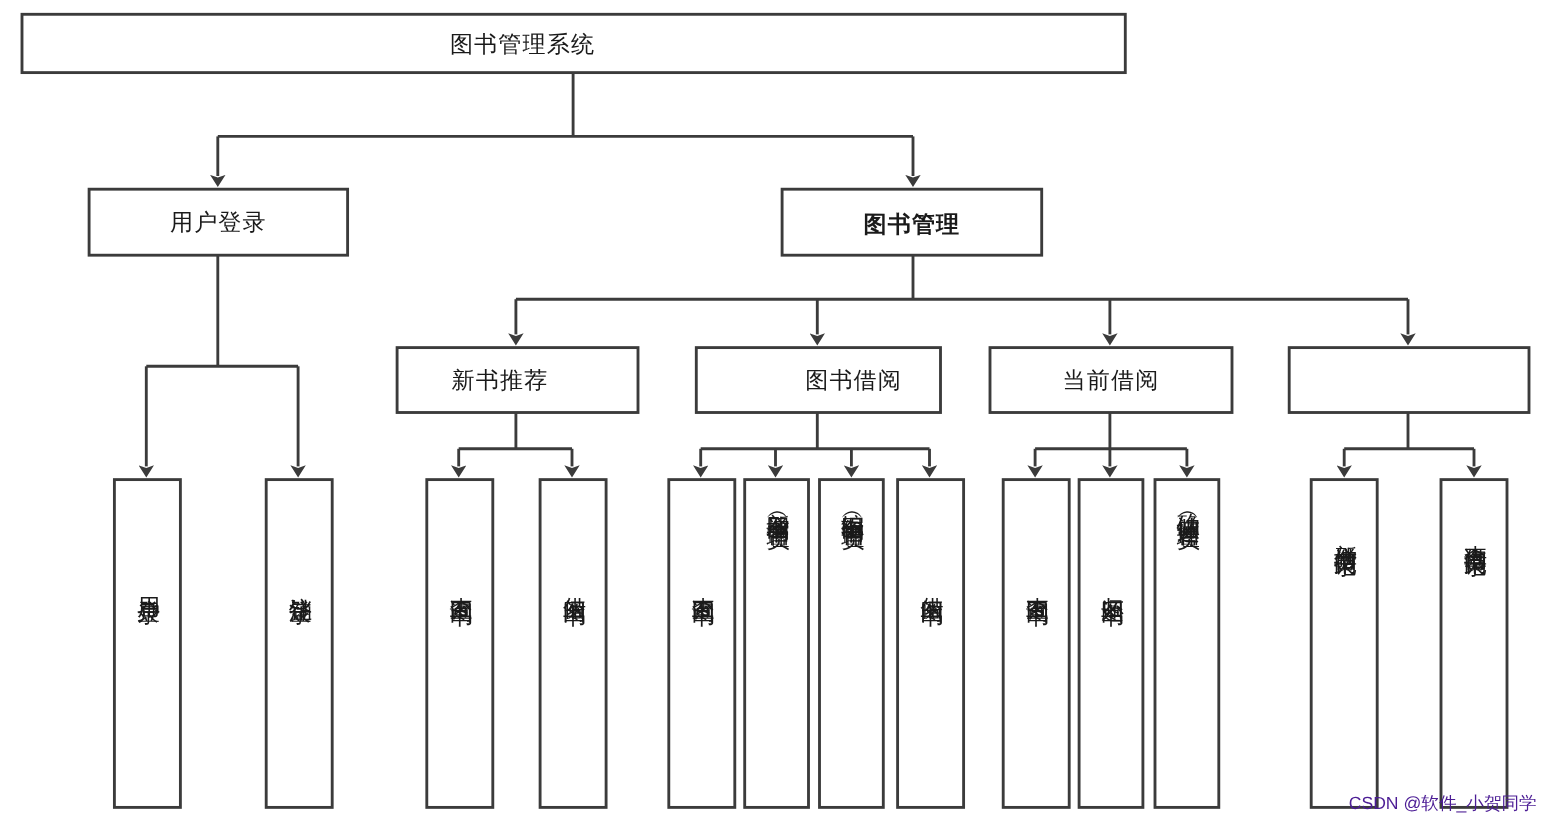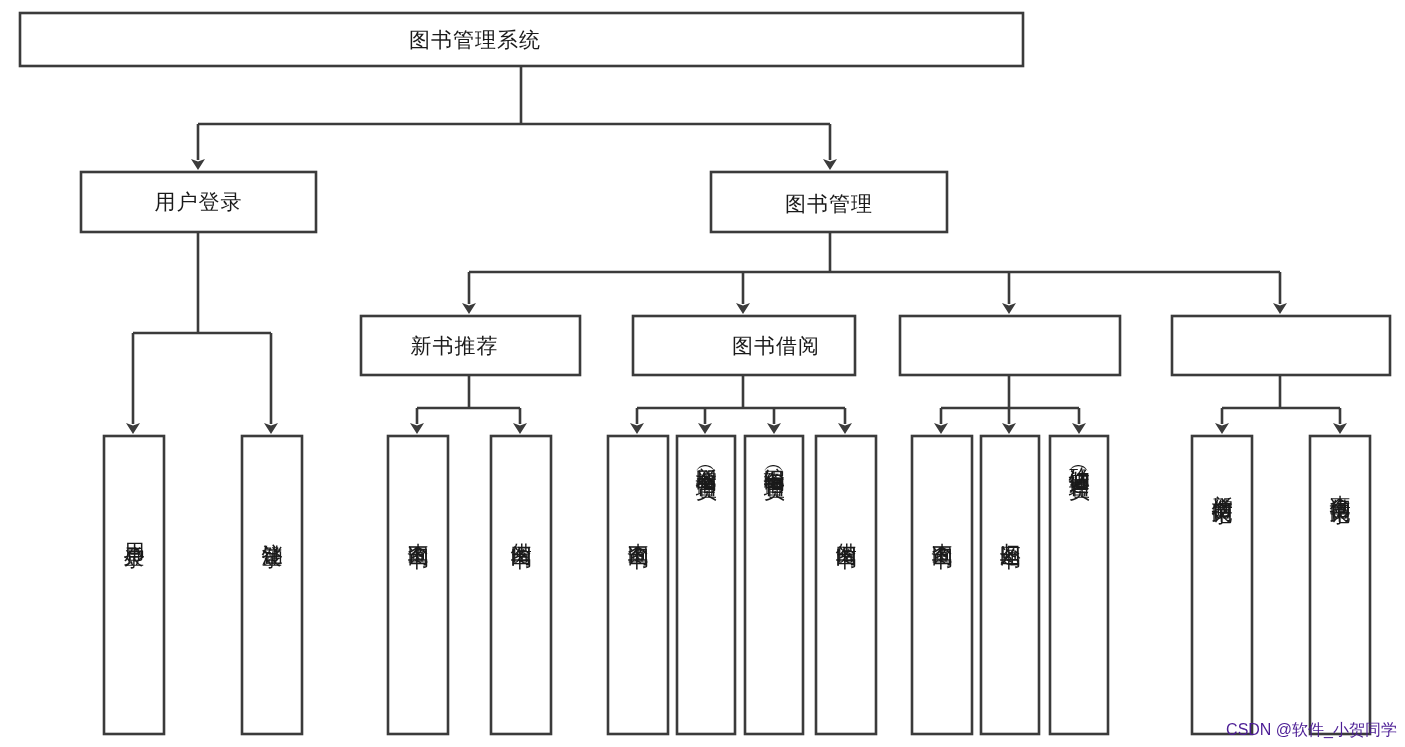--- a/index.html
+++ b/index.html
@@ -178,30 +178,33 @@
     <rect class="node-box" x="1310" y="436" width="60" height="298"></rect>
   </svg>
 
   <div class="htext-wrap" style="left:20px; top:13px; width:910px; height:53px;">
     <span class="htext">图书管理系统</span>
   </div>
 
   <div class="htext-wrap" style="left:81px; top:172px; width:235px; height:60px;">
     <span class="htext">用户登录</span>
   </div>
-  <div class="htext-wrap" style="left:711px; top:172px; width:236px; height:64px;">
+  <div class="htext-wrap" style="left:711px; top:172px; width:236px; height:64px;font-weight:bold;">
     <span class="htext">图书管理</span>
   </div>
 
   <div class="htext-wrap" style="left:361px; top:316px; width:187px; height:59px;">
     <span class="htext">新书推荐</span>
   </div>
   <div class="htext-wrap" style="left:633px; top:316px; width:240px; height:59px;padding-left:23px;">
     <span class="htext">图书借阅</span>
   </div>
+  <div class="htext-wrap" style="left:900px; top:316px; width:220px; height:59px;">
+    <span class="htext">当前借阅</span>
+  </div>
 
   <div class="vtext-wrap" style="left:104px; top:436px; width:60px; height:298px;">
     <span class="vtext" style="margin-top:90px;">用户登录</span>
   </div>
   <div class="vtext-wrap" style="left:242px; top:436px; width:60px; height:298px;">
     <span class="vtext" style="margin-top:90px;">注销登录</span>
   </div>
 
   <div class="vtext-wrap" style="left:388px; top:436px; width:60px; height:298px;">
     <span class="vtext" style="margin-top:90px;">查询图书</span>

